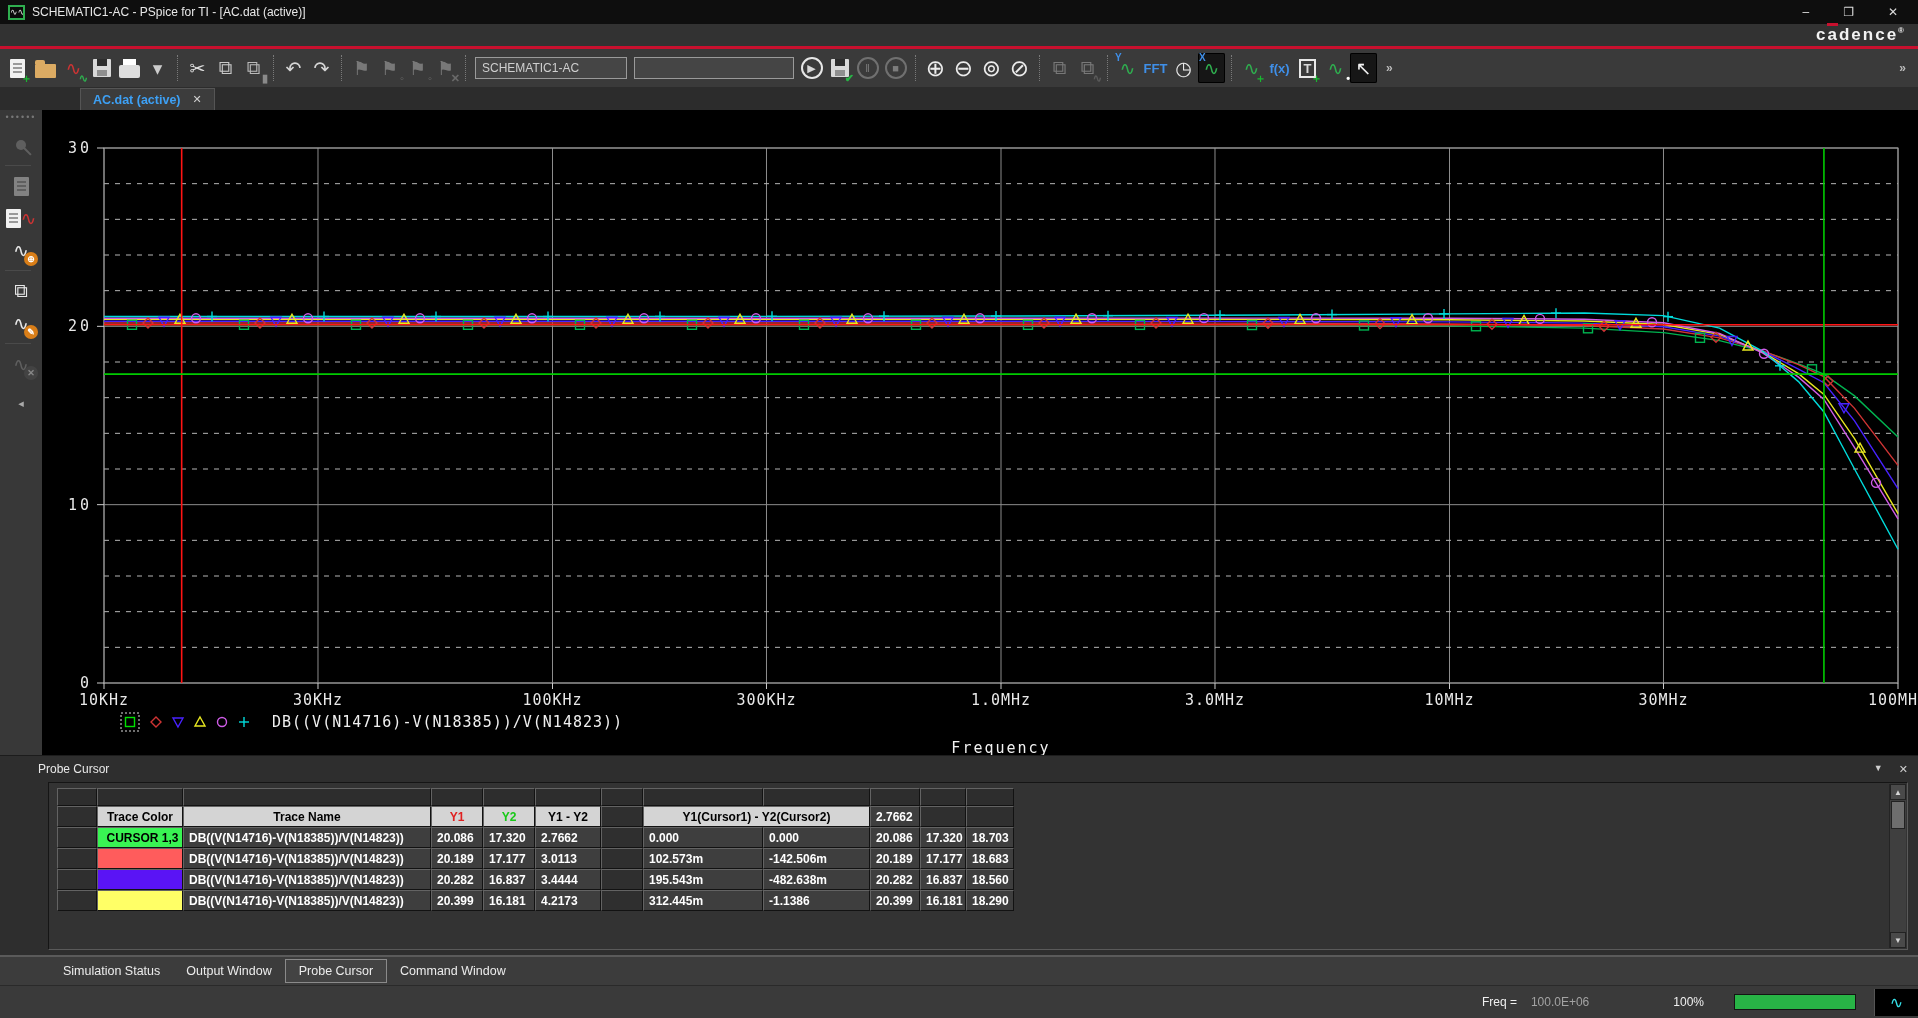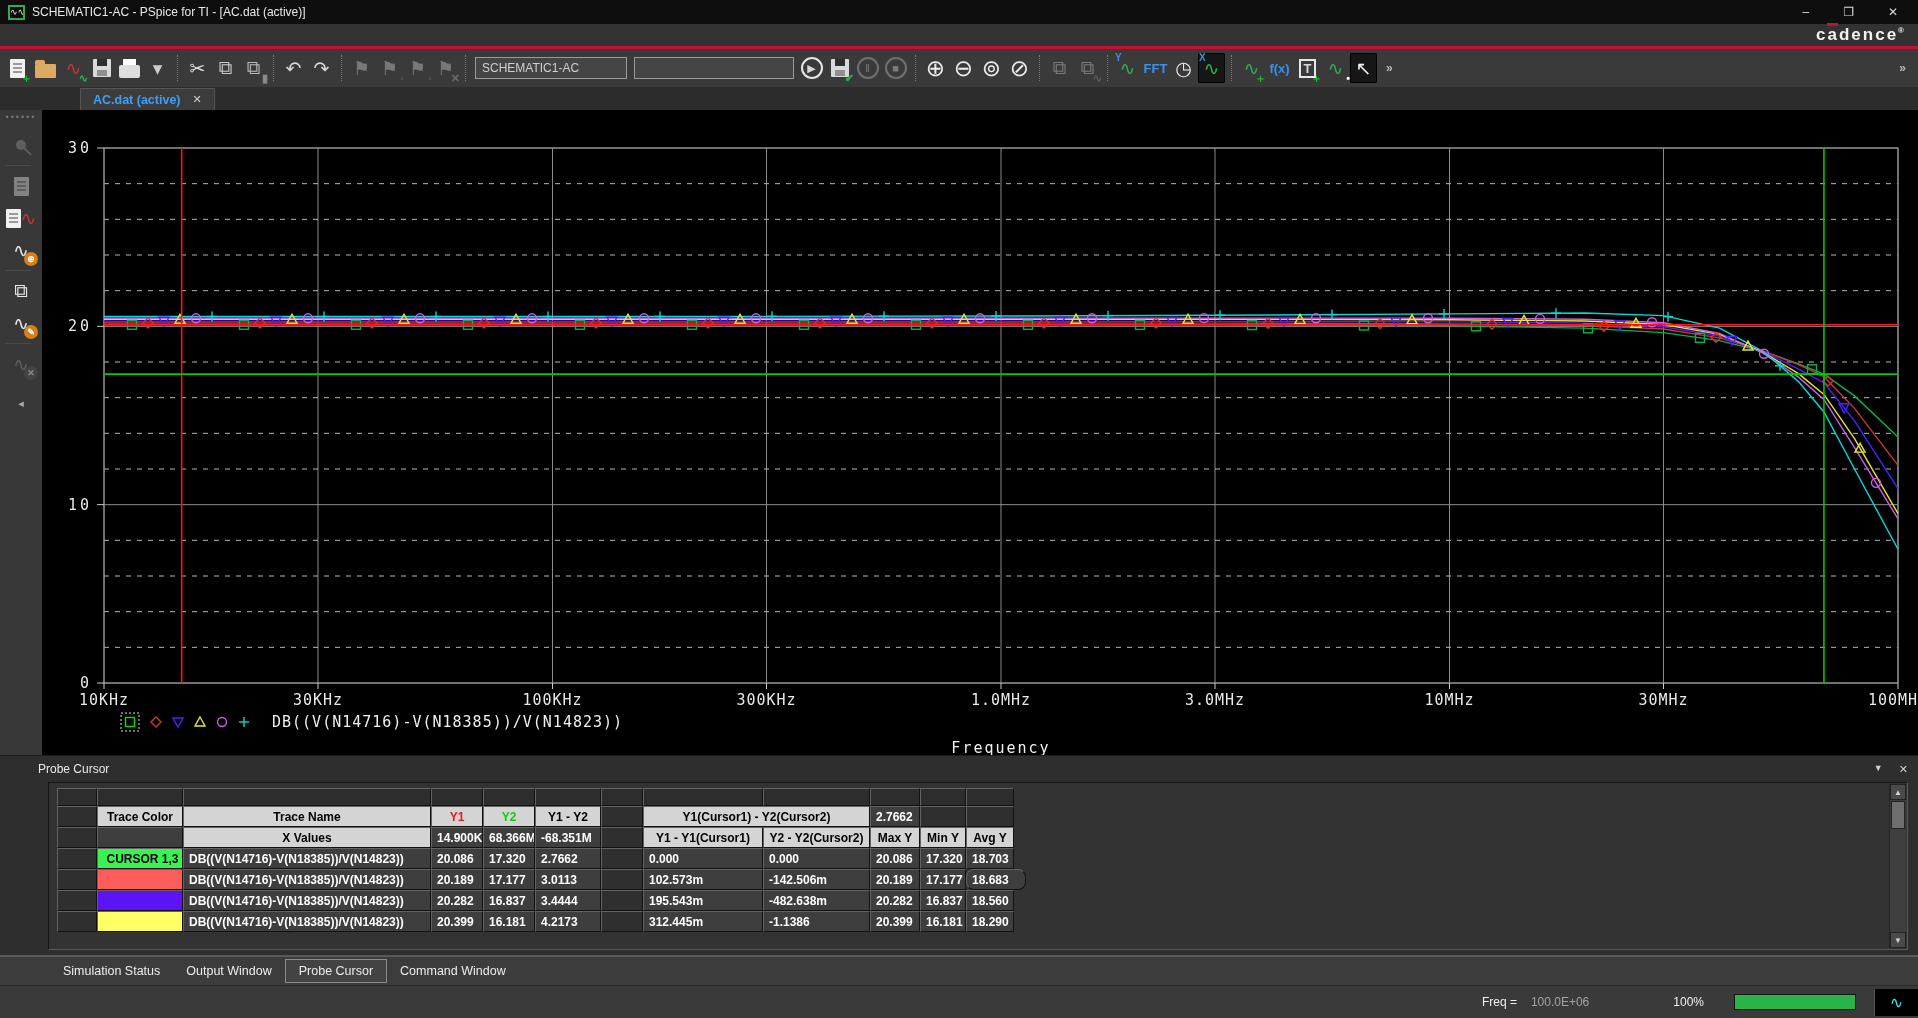--- a/index.html
+++ b/index.html
@@ -514,34 +514,20 @@
           <div class="pc-cell pc-hdr" style="width: 52px; color: rgb(23, 201, 23);">Y2</div>
           <div class="pc-cell pc-hdr" style="width: 66px;">Y1 - Y2</div>
           <div class="pc-cell pc-blank" style="width: 42px;"></div>
           <div class="pc-cell pc-hdr" style="width: 227px;">Y1(Cursor1) - Y2(Cursor2)</div>
           <div class="pc-cell pc-val" style="width: 50px;">2.7662</div>
           <div class="pc-cell pc-blank" style="width: 46px;"></div>
           <div class="pc-cell pc-blank" style="width: 48px;"></div>
         </div>
         <div class="pc-row">
           <div class="pc-cell pc-blank" style="width: 40px;"></div>
-          <div class="pc-cell pc-val" style="width: 86px;"></div>
-          <div class="pc-cell pc-hdr" style="width: 248px;">X Values</div>
-          <div class="pc-cell pc-val" style="width: 52px;">14.900K</div>
-          <div class="pc-cell pc-val" style="width: 52px;">68.366M</div>
-          <div class="pc-cell pc-val" style="width: 66px;">-68.351M</div>
-          <div class="pc-cell pc-blank" style="width: 42px;"></div>
-          <div class="pc-cell pc-hdr" style="width: 120px;">Y1 - Y1(Cursor1)</div>
-          <div class="pc-cell pc-hdr" style="width: 107px;">Y2 - Y2(Cursor2)</div>
-          <div class="pc-cell pc-hdr" style="width: 50px;">Max Y</div>
-          <div class="pc-cell pc-hdr" style="width: 46px;">Min Y</div>
-          <div class="pc-cell pc-hdr" style="width: 48px;">Avg Y</div>
-        </div>
-        <div class="pc-row">
-          <div class="pc-cell pc-blank" style="width: 40px;"></div>
           <div class="pc-cell pc-val pc-swatch" style="width: 86px; background: rgb(57, 243, 83);">CURSOR 1,3</div>
           <div class="pc-cell pc-val" style="width: 248px;">DB((V(N14716)-V(N18385))/V(N14823))</div>
           <div class="pc-cell pc-val" style="width: 52px;">20.086</div>
           <div class="pc-cell pc-val" style="width: 52px;">17.320</div>
           <div class="pc-cell pc-val" style="width: 66px;">2.7662</div>
           <div class="pc-cell pc-blank" style="width: 42px;"></div>
           <div class="pc-cell pc-val" style="width: 120px;">0.000</div>
           <div class="pc-cell pc-val" style="width: 107px;">0.000</div>
           <div class="pc-cell pc-val" style="width: 50px;">20.086</div>
           <div class="pc-cell pc-val" style="width: 46px;">17.320</div>
@@ -552,21 +538,21 @@
           <div class="pc-cell pc-val pc-swatch" style="width: 86px; background: rgb(255, 92, 92);"></div>
           <div class="pc-cell pc-val" style="width: 248px;">DB((V(N14716)-V(N18385))/V(N14823))</div>
           <div class="pc-cell pc-val" style="width: 52px;">20.189</div>
           <div class="pc-cell pc-val" style="width: 52px;">17.177</div>
           <div class="pc-cell pc-val" style="width: 66px;">3.0113</div>
           <div class="pc-cell pc-blank" style="width: 42px;"></div>
           <div class="pc-cell pc-val" style="width: 120px;">102.573m</div>
           <div class="pc-cell pc-val" style="width: 107px;">-142.506m</div>
           <div class="pc-cell pc-val" style="width: 50px;">20.189</div>
           <div class="pc-cell pc-val" style="width: 46px;">17.177</div>
-          <div class="pc-cell pc-val" style="width: 60px; border-radius: 8px;">18.683</div>
+          <div class="pc-cell pc-val" style="width: 48px;">18.683</div>
         </div>
         <div class="pc-row">
           <div class="pc-cell pc-blank" style="width: 40px;"></div>
           <div class="pc-cell pc-val pc-swatch" style="width: 86px; background: rgb(90, 20, 245);"></div>
           <div class="pc-cell pc-val" style="width: 248px;">DB((V(N14716)-V(N18385))/V(N14823))</div>
           <div class="pc-cell pc-val" style="width: 52px;">20.282</div>
           <div class="pc-cell pc-val" style="width: 52px;">16.837</div>
           <div class="pc-cell pc-val" style="width: 66px;">3.4444</div>
           <div class="pc-cell pc-blank" style="width: 42px;"></div>
           <div class="pc-cell pc-val" style="width: 120px;">195.543m</div>

